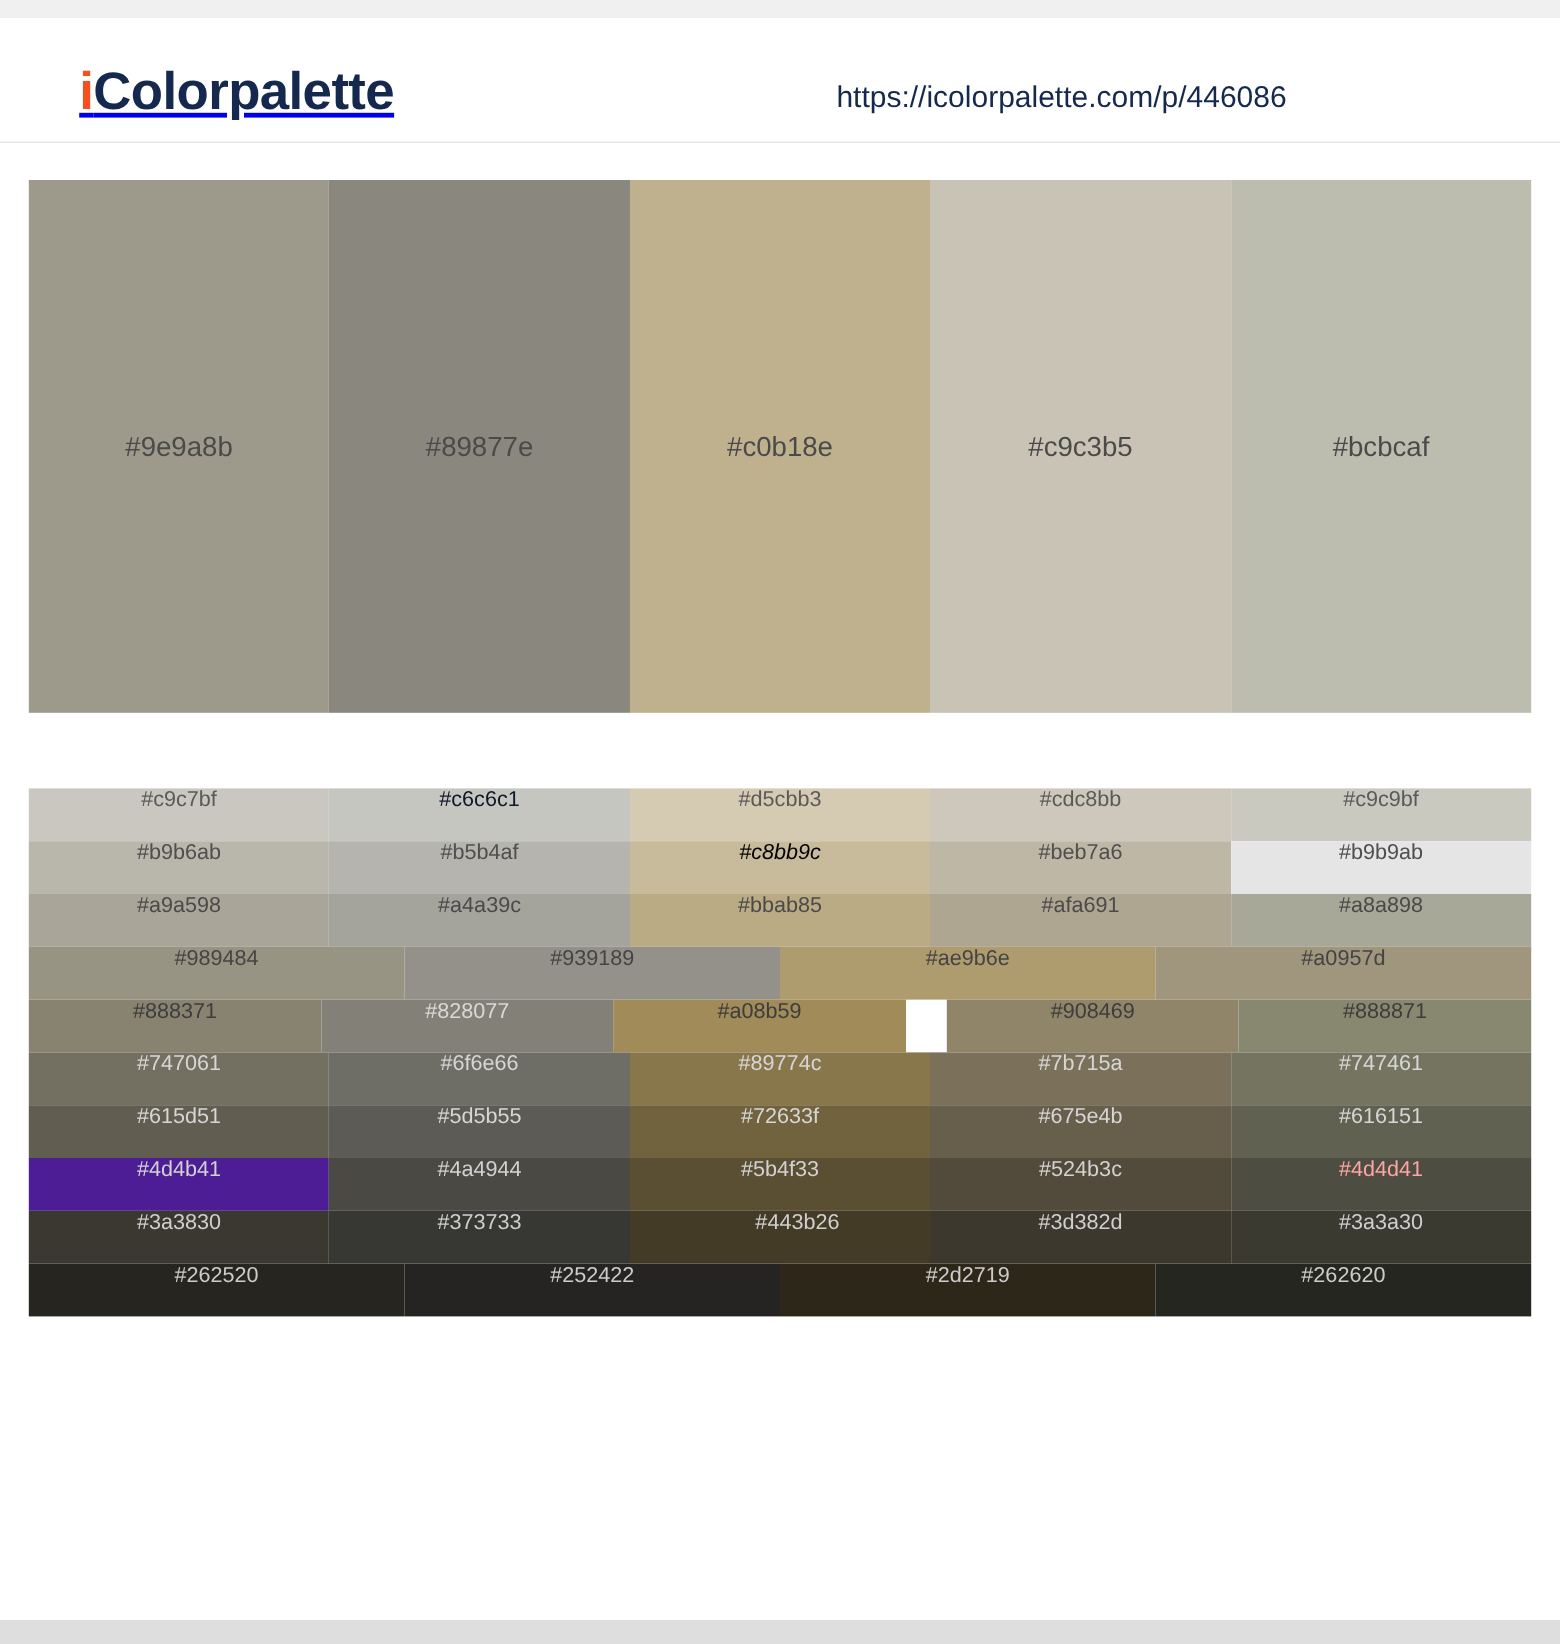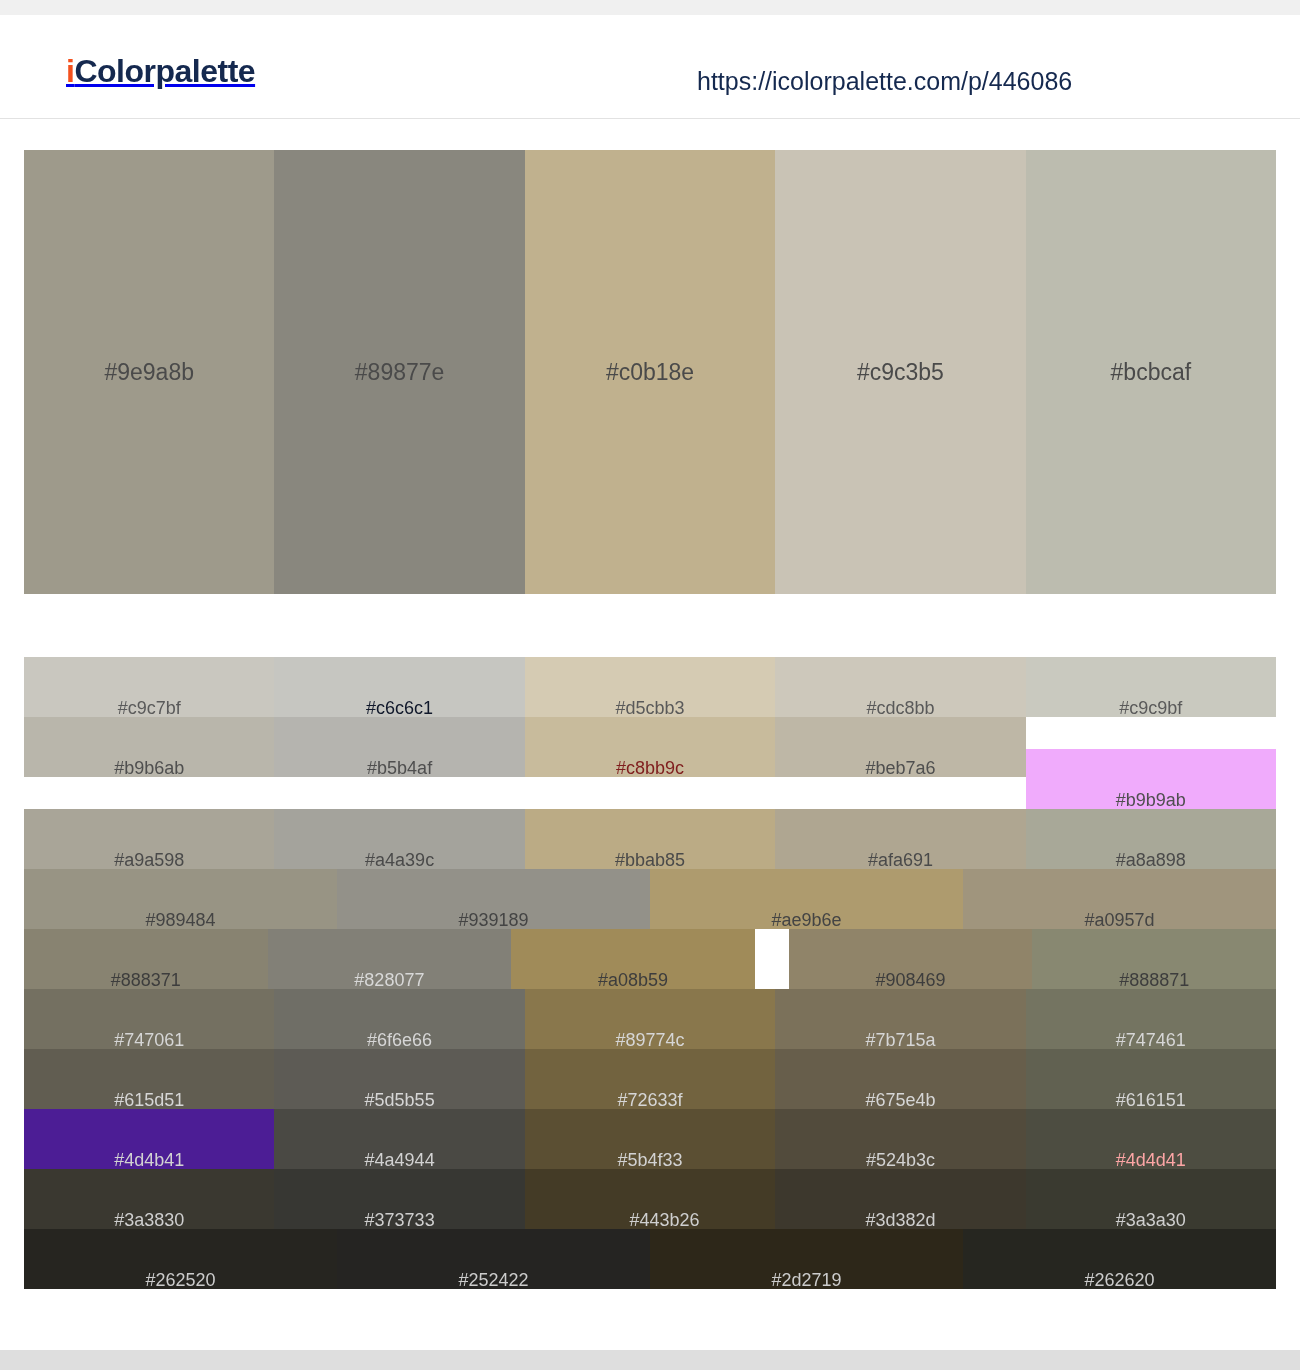--- a/index.html
+++ b/index.html
@@ -26,21 +26,21 @@
   
   .site-header {
     position: absolute; top: 15px; left: 0;
     width: 1300px; height: 104px;
     background: #ffffff;
     border-bottom: 1px solid #e2e2e2;
   }
   .brand {
     position: absolute;
     left: 66px; top: 40px;
-    font-size: 32px;
+    font-size: 44px;
     font-weight: bold;
     letter-spacing: -0.5px;
     white-space: nowrap;
     line-height: 1;
   }
   .brand .i-mark { color: #f4511e; }
   .brand .rest   { color: #15294f; }
 
   .page-url {
     position: absolute;
@@ -75,23 +75,23 @@
   .shades-table {
     position: absolute;
     left: 24px; top: 657px;
     width: 1252px;
     display: flex;
     flex-direction: column;
   }
   .shade-row { display: flex; width: 100%; }
   .shade-cell {
     flex: 1 1 0;
-    height: 60px;
+    height: 44px;
     display: flex;
-    align-items: flex-end;
+    align-items: flex-start;
     justify-content: center;
   }
   .shade-label {
     font-size: 18px;
     line-height: 1;
     white-space: nowrap;
   }
 
   
   .bottom-strip {
@@ -151,26 +151,26 @@
         </div>
       </div>
       <div class="shade-row">
         <div class="shade-cell" style="background: rgb(185, 182, 171);">
           <span class="shade-label" style="color: rgb(79, 79, 79);">#b9b6ab</span>
         </div>
         <div class="shade-cell" style="background: rgb(181, 180, 175);">
           <span class="shade-label" style="color: rgb(79, 79, 79);">#b5b4af</span>
         </div>
         <div class="shade-cell" style="background: rgb(200, 187, 156);">
-          <span class="shade-label" style="color: #7f1d1d;">#c8bb9c</span>
+          <span class="shade-label" style="color: #000000; font-style: italic;">#c8bb9c</span>
         </div>
         <div class="shade-cell" style="background: rgb(190, 183, 166);">
           <span class="shade-label" style="color: rgb(79, 79, 79);">#beb7a6</span>
         </div>
-        <div class="shade-cell" style="background: #f0abfc; margin-top: 32px;">
+        <div class="shade-cell" style="background: #e5e5e5;">
           <span class="shade-label" style="color: rgb(79, 79, 79);">#b9b9ab</span>
         </div>
       </div>
       <div class="shade-row">
         <div class="shade-cell" style="background: rgb(169, 165, 152);">
           <span class="shade-label" style="color: rgb(74, 74, 74);">#a9a598</span>
         </div>
         <div class="shade-cell" style="background: rgb(164, 163, 156);">
           <span class="shade-label" style="color: rgb(74, 74, 74);">#a4a39c</span>
         </div>

